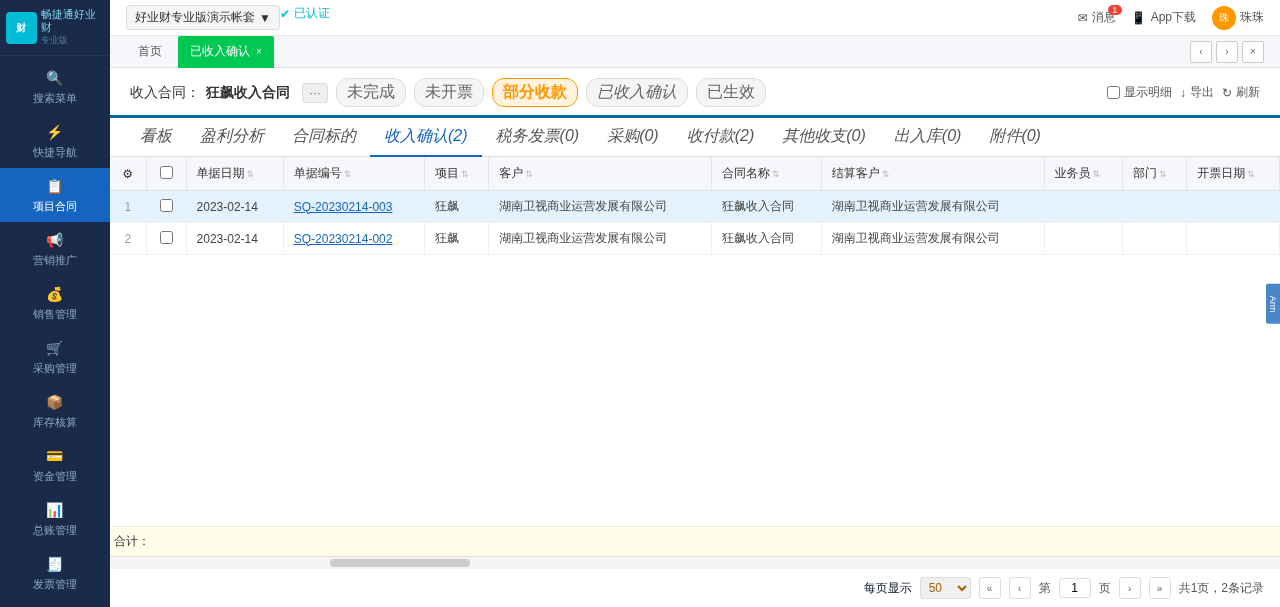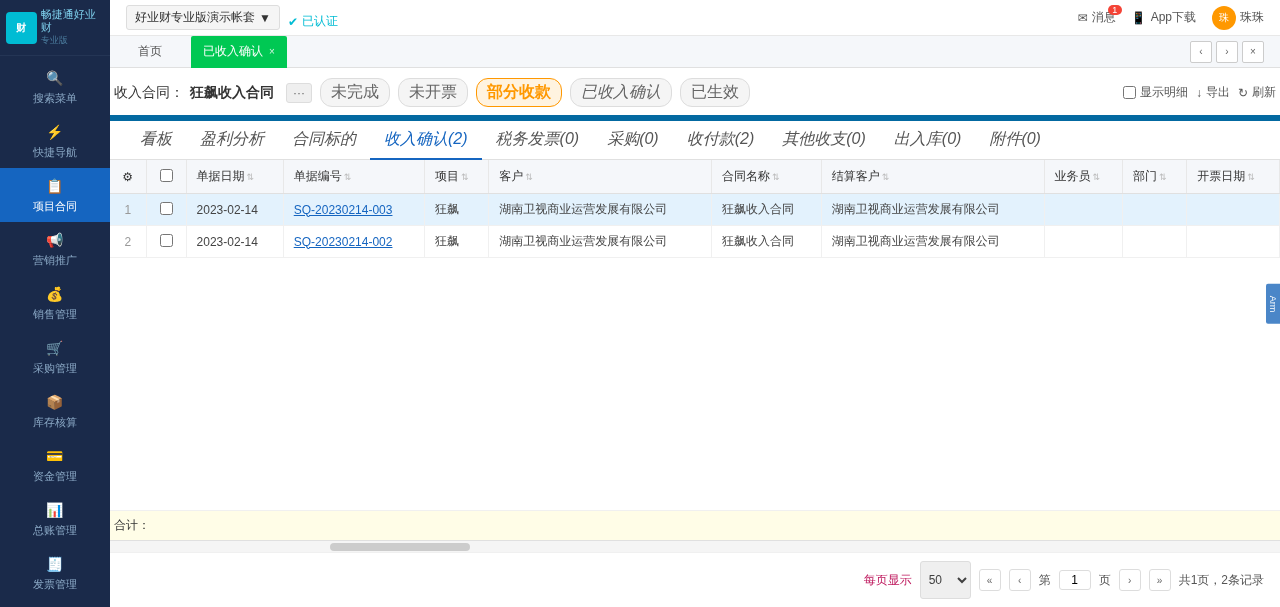--- a/index.html
+++ b/index.html
@@ -14,39 +14,39 @@
     .sidebar-nav { padding: 4px 0; }
     .sidebar-item { display: flex; flex-direction: column; align-items: center; padding: 8px 4px; cursor: pointer; color: #8aa8c5; font-size: 11px; gap: 3px; }
     .sidebar-item.active { background: #1565c0; color: #fff; }
     .sidebar-item-icon { width: 20px; height: 20px; display: flex; align-items: center; justify-content: center; font-size: 14px; }
 
     
     .main { flex: 1; display: flex; flex-direction: column; overflow: hidden; }
 
     
     .topbar { background: white; border-bottom: 1px solid #e8e8e8; padding: 0 16px; height: 36px; display: flex; align-items: center; justify-content: space-between; }
-    .topbar-left { display: flex; align-items: flex-end; gap: 8px; }
+    .topbar-left { display: flex; align-items: flex-start; }
     .topbar-selector { display: flex; align-items: center; gap: 4px; font-size: 12px; color: #333; background: #f5f5f5; border: 1px solid #ddd; padding: 3px 8px; border-radius: 3px; cursor: pointer; }
     .topbar-certified { display: flex; align-items: center; gap: 4px; color: #00bcd4; font-size: 12px; }
     .topbar-right { display: flex; align-items: center; gap: 16px; }
     .topbar-icon-btn { display: flex; align-items: center; gap: 4px; cursor: pointer; color: #555; font-size: 12px; position: relative; }
     .badge { background: #f44336; color: white; border-radius: 8px; padding: 0 4px; font-size: 9px; position: absolute; top: -4px; right: -6px; min-width: 14px; text-align: center; }
     .avatar { width: 24px; height: 24px; border-radius: 50%; background: #ff9800; display: flex; align-items: center; justify-content: center; color: white; font-size: 10px; }
 
     
-    .tabbar { background: #f5f7fa; border-bottom: 1px solid #e0e0e0; padding: 0 16px; height: 32px; display: flex; align-items: center; gap: 17px; }
+    .tabbar { background: #f5f7fa; border-bottom: 1px solid #e0e0e0; padding: 0 16px; height: 32px; display: flex; align-items: center; gap: 4px; }
     .tabbar-home { color: #555; font-size: 12px; padding: 0 12px; height: 32px; display: flex; align-items: center; cursor: pointer; }
     .tabbar-tab { background: #00c853; color: white; font-size: 12px; padding: 0 12px; height: 32px; display: flex; align-items: center; gap: 6px; cursor: pointer; border-radius: 2px 2px 0 0; }
     .tabbar-tab .close-btn { cursor: pointer; opacity: 0.8; font-size: 10px; }
     .tabbar-controls { margin-left: auto; display: flex; gap: 4px; }
     .tabbar-ctrl-btn { width: 22px; height: 22px; border: 1px solid #ccc; background: white; cursor: pointer; display: flex; align-items: center; justify-content: center; font-size: 10px; color: #666; border-radius: 2px; }
 
     
     .content { flex: 1; background: white; overflow: hidden; display: flex; flex-direction: column; }
-    .content-header { padding: 10px 4px 8px; border-bottom: 6px solid #0369a1; display: flex; align-items: center; justify-content: space-between; gap: 16px; }
+    .content-header { padding: 10px 20px 8px; border-bottom: 3px solid #0369a1; display: flex; align-items: center; justify-content: space-between; gap: 16px; }
     .content-title { font-size: 14px; color: #333; font-weight: 500; display: flex; align-items: center; gap: 6px; }
     .content-title-main { color: #333; }
     .content-title-name { color: #333; font-weight: bold; }
     .header-actions { display: flex; align-items: center; gap: 8px; }
     .more-btn { cursor: pointer; color: #666; padding: 2px 6px; border: 1px solid #ddd; border-radius: 3px; font-size: 12px; }
     .status-btn { padding: 3px 10px; border-radius: 12px; font-size: 16px; cursor: pointer; border: 1px solid; }
     .status-incomplete { background: #f5f5f5; border-color: #ddd; color: #666; }
     .status-uninvoiced { background: #f5f5f5; border-color: #ddd; color: #666; }
     .status-partial { background: #fff3e0; border-color: #ff9800; color: #ff9800; font-weight: bold; }
     .status-confirmed { background: #f5f5f5; border-color: #ddd; color: #666; font-style: italic; }
@@ -78,22 +78,22 @@
     
     .table-footer { background: #fffde7; padding: 6px 4px; border-top: 1px solid #f0f0f0; font-size: 12px; color: #333; }
     .table-footer-label { font-weight: 500; }
 
     
     .scrollbar-track { height: 12px; background: #f5f5f5; border-top: 1px solid #e0e0e0; }
     .scrollbar-thumb { height: 8px; width: 140px; background: #ccc; border-radius: 4px; margin: 2px 0 0 220px; }
 
     
     .pagination { padding: 8px 16px; display: flex; align-items: center; justify-content: flex-end; gap: 8px; font-size: 12px; color: #555; border-top: 1px solid #f0f0f0; background: white; }
-    .pagination-label { color: #be185d; }
-    .page-size-select { border: 1px solid #ddd; border-radius: 3px; padding: 10px 4px; font-size: 12px; color: #404040; }
+    .pagination-label { color: #0f172a; }
+    .page-size-select { border: 1px solid #ddd; border-radius: 3px; padding: 2px 4px; font-size: 12px; color: #a16207; }
     .page-nav-btn { width: 22px; height: 22px; border: 1px solid #ddd; background: white; border-radius: 3px; cursor: pointer; display: flex; align-items: center; justify-content: center; font-size: 10px; color: #666; }
     .page-input { width: 32px; border: 1px solid #ddd; border-radius: 3px; padding: 2px 4px; text-align: center; font-size: 12px; }
     .page-total { color: #555; }
 
     
     ::-webkit-scrollbar { width: 6px; height: 6px; }
     ::-webkit-scrollbar-track { background: #f1f1f1; }
     ::-webkit-scrollbar-thumb { background: #ccc; border-radius: 3px; }
   </style>
 </head>

